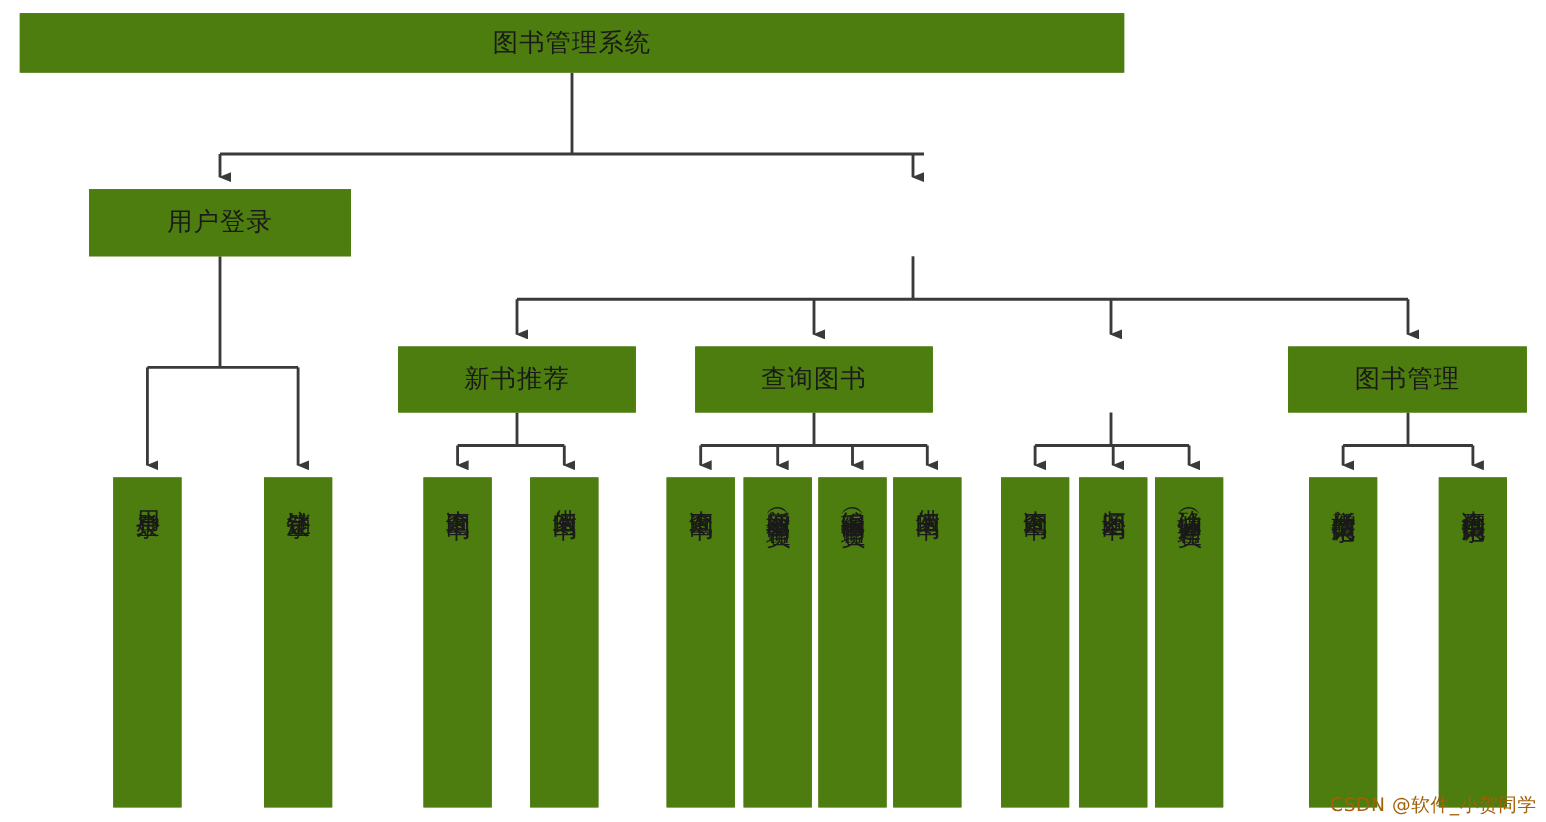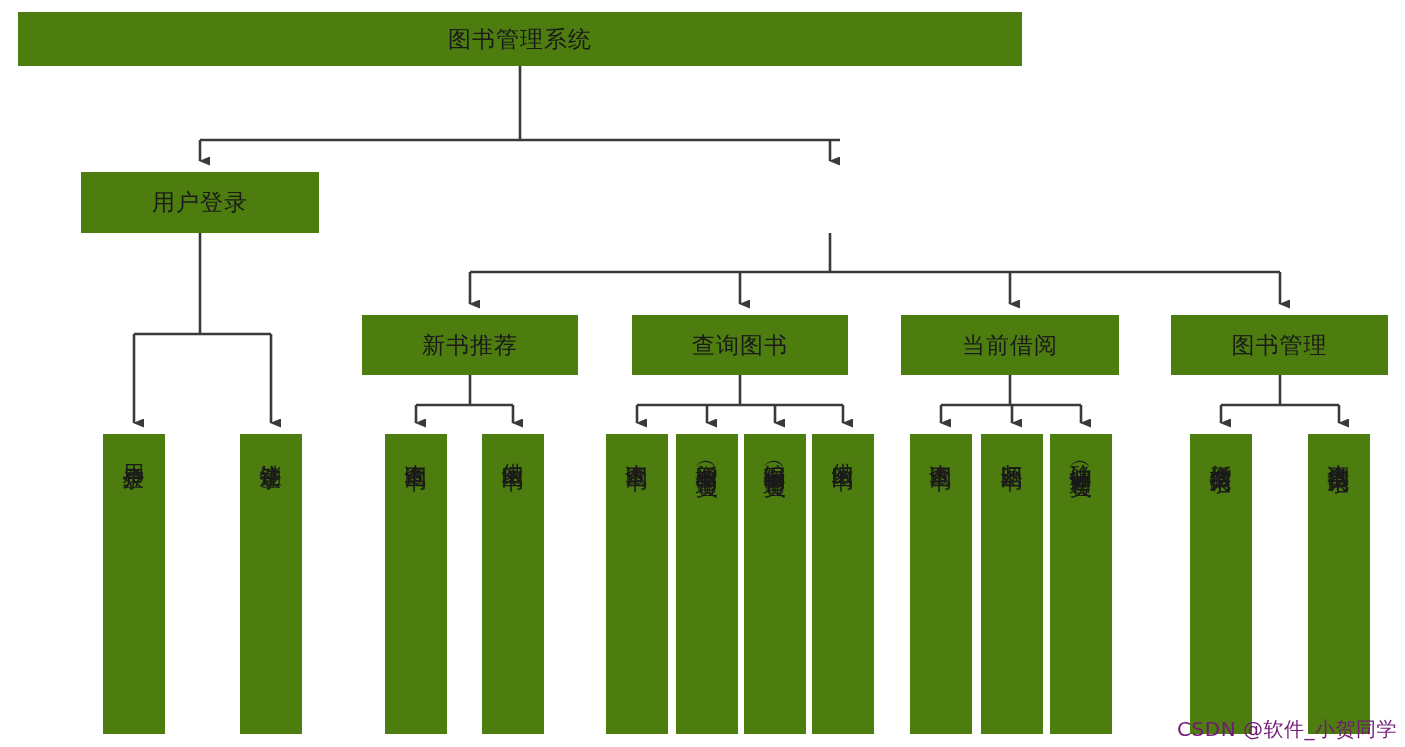--- a/index.html
+++ b/index.html
@@ -63,22 +63,22 @@
     -webkit-text-orientation: upright;
     font-size: 22px;
     line-height: 1.05;
     letter-spacing: 2px;
     white-space: nowrap;
   }
   #watermark {
     position: absolute;
     right: 8px;
     bottom: 4px;
-    font-size: 20px;
-    color: #701a75;
+    font-size: 17px;
+    color: #a16207;
     letter-spacing: 0.5px;
     white-space: nowrap;
     user-select: none;
   }
 </style>
 </head>
 <body>
 
 <div id="diagram-root">
 
@@ -139,23 +139,20 @@
   <div class="node horiz" style="left: 81px; top: 172px; width: 238px; height: 61px;">
     <span class="node-label">用户登录</span>
   </div>
 
   <div class="node horiz" style="left: 362px; top: 315px; width: 216px; height: 60px;">
     <span class="node-label">新书推荐</span>
   </div>
   <div class="node horiz" style="left: 632px; top: 315px; width: 216px; height: 60px;">
     <span class="node-label">查询图书</span>
   </div>
-  <div class="node horiz" style="left: 901px; top: 315px; width: 218px; height: 60px;">
-    <span class="node-label">当前借阅</span>
-  </div>
   <div class="node horiz" style="left: 1171px; top: 315px; width: 217px; height: 60px;">
     <span class="node-label">图书管理</span>
   </div>
 
   <div class="node leaf" style="left: 103px; top: 434px; width: 62px; height: 300px;">
     <span class="node-label">用户登录</span>
   </div>
   <div class="node leaf" style="left: 240px; top: 434px; width: 62px; height: 300px;">
     <span class="node-label">注销登录</span>
   </div>

